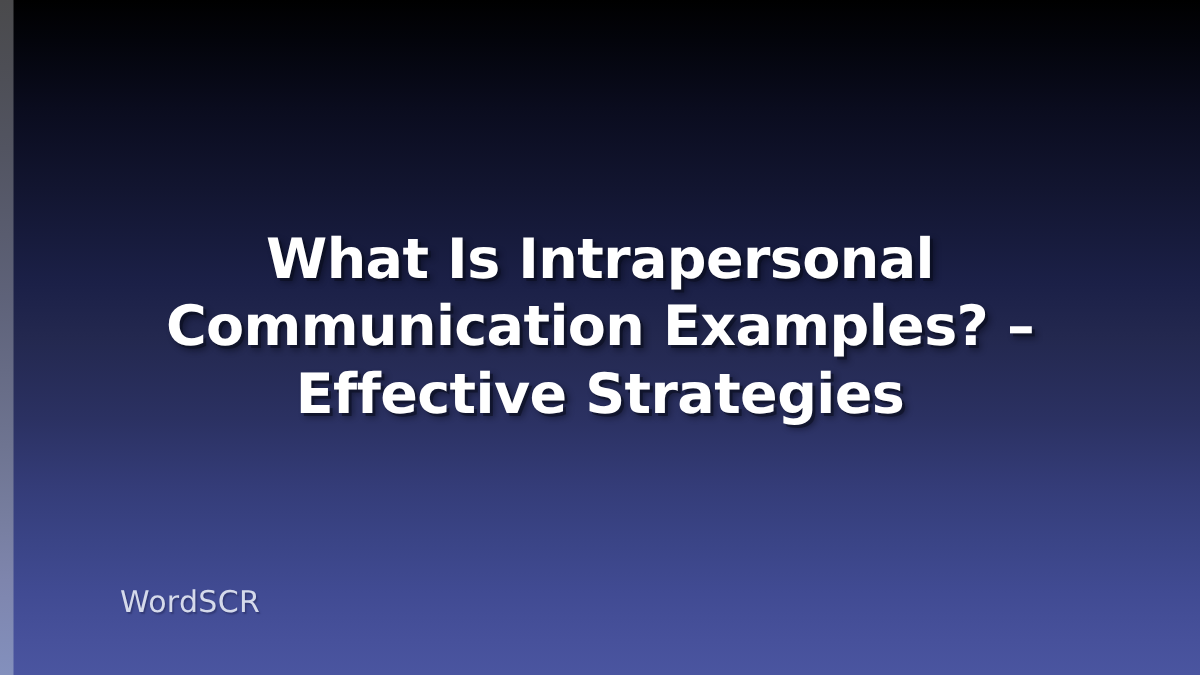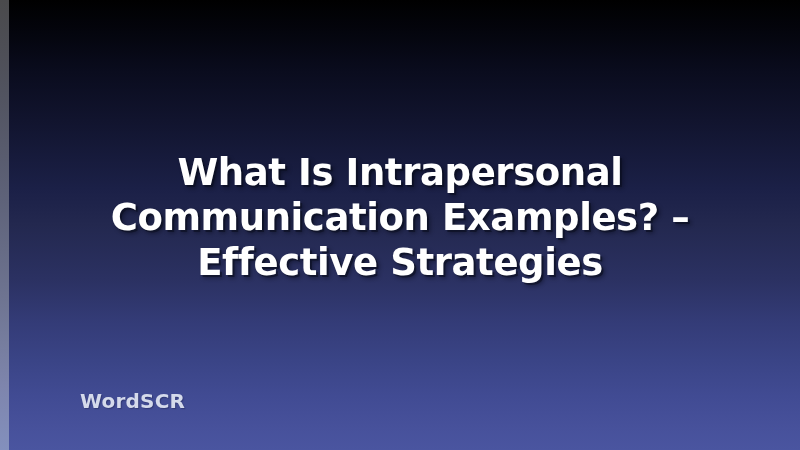--- a/index.html
+++ b/index.html
@@ -81,21 +81,21 @@
       2px 2px 0 rgba(10, 12, 30, 0.55),
       3px 3px 4px rgba(5, 6, 18, 0.45);
     white-space: pre-line;
   }
 
   #logo {
     position: absolute;
     left: 80px;
     top: 389px;
     font-family: "DejaVu Sans", sans-serif;
-    font-weight: 700;
+    font-weight: 400;
     font-size: 20px;
     letter-spacing: 0.2px;
     color: #d5daeb;
     text-shadow: 1px 1px 1px rgba(20, 24, 60, 0.35);
   }
 </style>
 </head>
 <body>
 
 <div id="slide">

